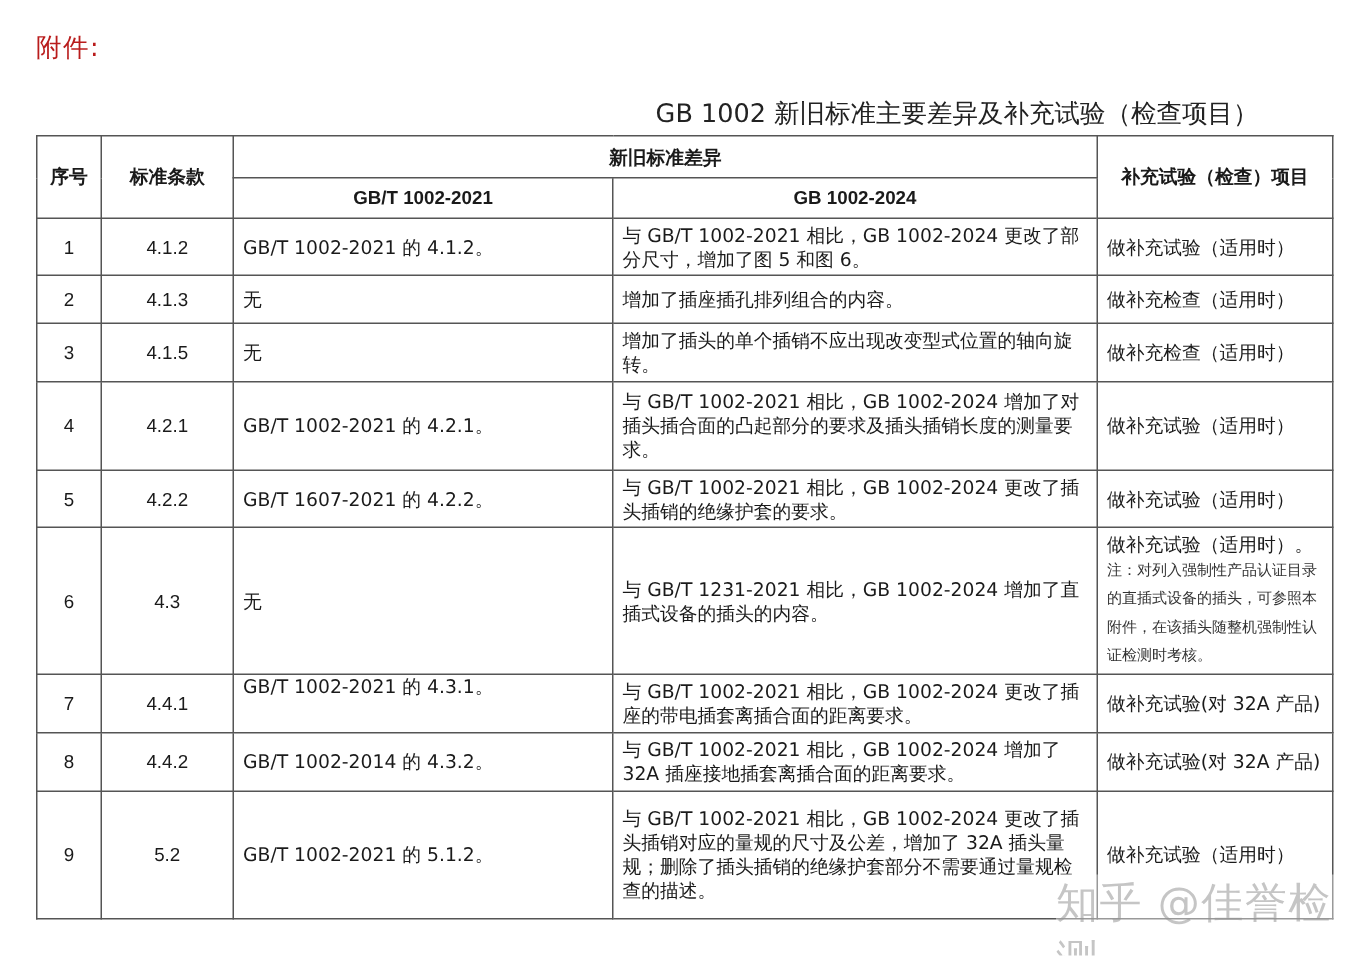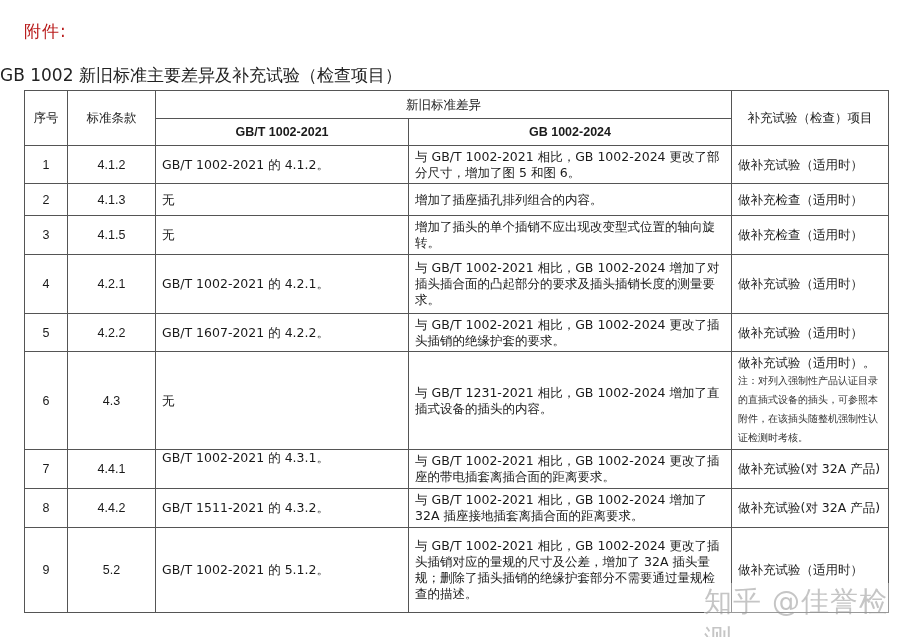--- a/index.html
+++ b/index.html
@@ -1,22 +1,22 @@
 <!DOCTYPE html>
 <html><head>
 <meta charset="utf-8">
 <style>
   html, body { margin:0; padding:0; background:#ffffff; }
   body { width:912px; height:637px; position:relative; overflow:hidden;
          font-family:"DejaVu Sans","Liberation Sans",sans-serif; color:#1a1a1a; }
   .attach { position:absolute; left:24px; top:20px; font-size:17px; color:#b91c1c; letter-spacing:1px; }
-  .title { position:absolute; left:0; width:796px; top:64px; text-align:left; font-size:17px; color:#222; }
+  .title { position:absolute; left:0; width:796px; top:64px; text-align:right; font-size:17px; color:#222;padding-left:43px; }
   table.main { position:absolute; left:24px; top:90px; border-collapse:collapse; table-layout:fixed; width:864px; }
   table.main td, table.main th { border:1.3px solid #555; padding:0 6px; font-size:12.5px; line-height:16px; vertical-align:middle; }
-  th { font-weight:normal; }
+  th { font-weight:bold; }
   th.bold { font-weight:bold; font-family:Liberation Sans, sans-serif; font-size:13px; }
   .c { text-align:center; }
   .num { font-family:"Liberation Sans",sans-serif; font-size:13.5px; }
   td.l { text-align:left; }
   .note { font-size:10px; line-height:19px; color:#333; display:block; }
   .watermark { position:absolute; left:668px; top:583px; font-size:28px; color:rgba(150,150,150,0.55);
                letter-spacing:1px; background:rgba(255,255,255,0.4);margin-left:36px; }
 </style>
 </head>
 <body>
@@ -90,21 +90,21 @@
       <tr style="height: 39px;">
         <td class="c num"><span>7</span></td>
         <td class="c num"><span>4.4.1</span></td>
         <td class="l" style="vertical-align: top; margin-top: 27px;"><span>GB/T 1002-2021 的 4.3.1。</span></td>
         <td class="l"><span>与 GB/T 1002-2021 相比，GB 1002-2024 更改了插座的带电插套离插合面的距离要求。</span></td>
         <td class="l"><span>做补充试验(对 32A 产品)</span></td>
       </tr>
       <tr style="height: 39px;">
         <td class="c num"><span>8</span></td>
         <td class="c num"><span>4.4.2</span></td>
-        <td class="l"><span>GB/T 1511-2021 的 4.3.2。</span></td>
+        <td class="l"><span>GB/T 1002-2014 的 4.3.2。</span></td>
         <td class="l"><span>与 GB/T 1002-2021 相比，GB 1002-2024 增加了 32A 插座接地插套离插合面的距离要求。</span></td>
         <td class="l"><span>做补充试验(对 32A 产品)</span></td>
       </tr>
       <tr style="height: 85px;">
         <td class="c num"><span>9</span></td>
         <td class="c num"><span>5.2</span></td>
         <td class="l"><span>GB/T 1002-2021 的 5.1.2。</span></td>
         <td class="l"><span>与 GB/T 1002-2021 相比，GB 1002-2024 更改了插头插销对应的量规的尺寸及公差，增加了 32A 插头量规；删除了插头插销的绝缘护套部分不需要通过量规检查的描述。</span></td>
         <td class="l"><span>做补充试验（适用时）</span></td>
       </tr>

